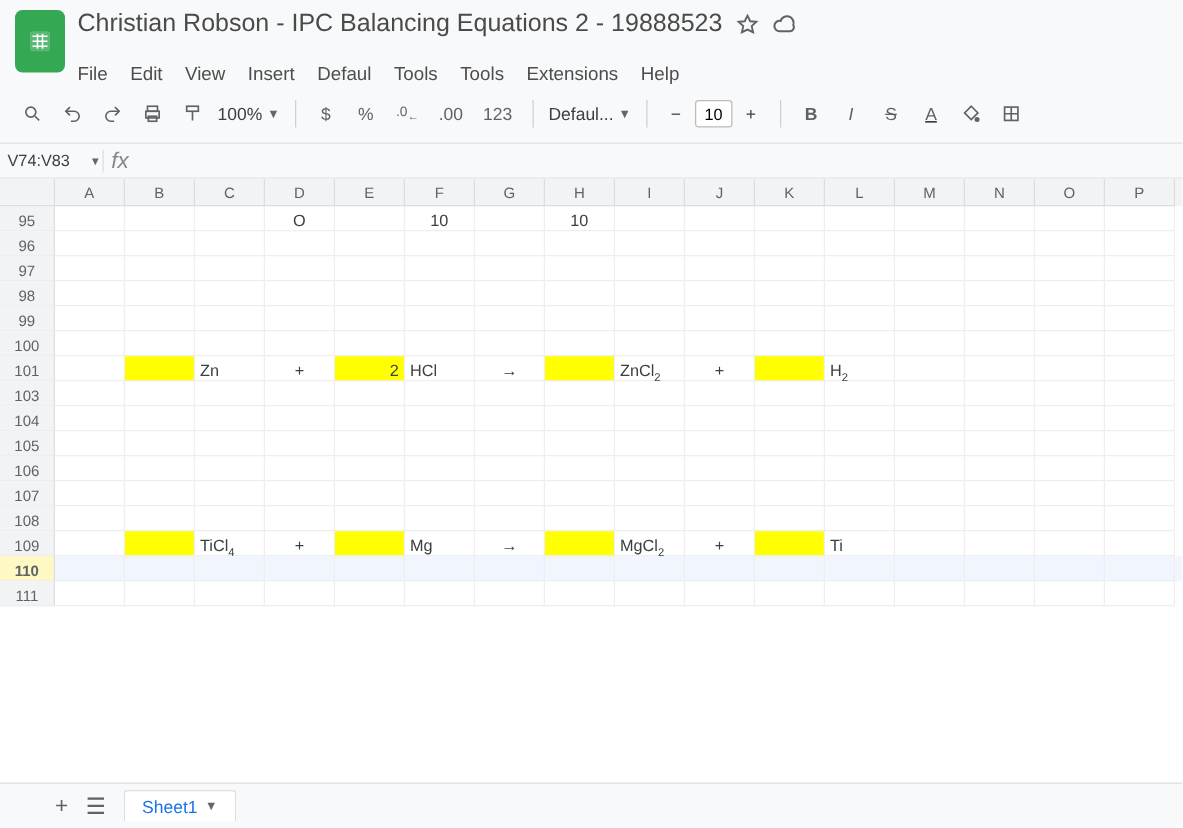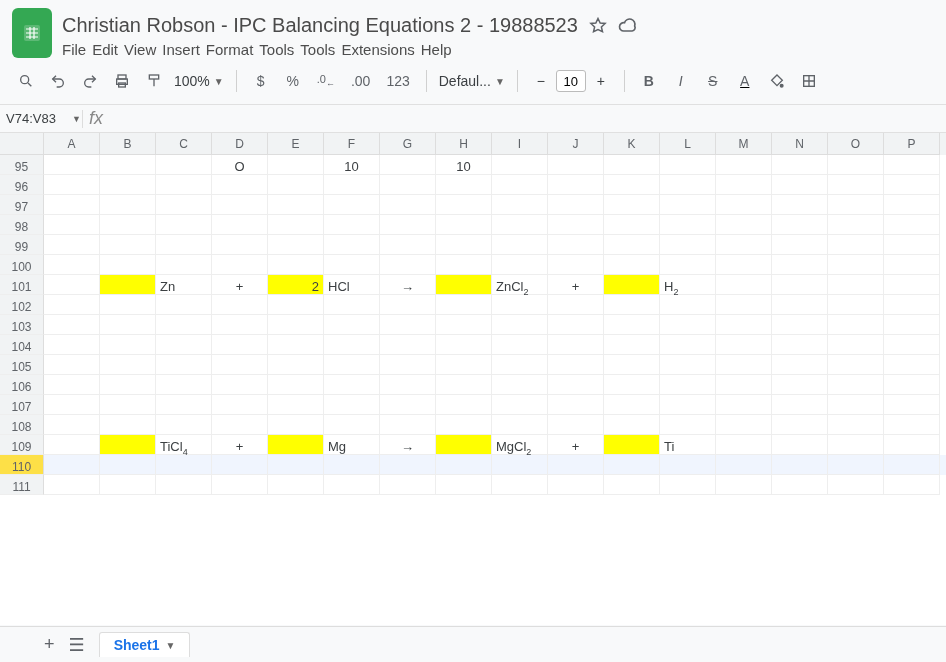--- a/index.html
+++ b/index.html
@@ -8,21 +8,21 @@
       background: #f8f9fa;
       color: #3c4043;
       width: 946px;
       height: 662px;
       overflow: hidden;
       position: relative;
     }
     
     .titlebar {
       display: flex;
-      align-items: flex-end;
+      align-items: flex-start;
       padding: 8px 12px 0 12px;
       gap: 10px;
     }
     .app-icon {
       width: 40px;
       height: 50px;
       background: #34a853;
       border-radius: 6px;
       position: relative;
       display: flex;
@@ -35,22 +35,22 @@
     .doc-title {
       font-size: 20px;
       color: #4a4a4a;
     }
     .star-icon, .cloud-icon {
       width: 20px; height: 20px; color: #5f6368;
       display: inline-flex; align-items: center; justify-content: center;
     }
     .menus {
       display: flex;
-      gap: 6px;
-      margin-top: 4px;
+      gap: 18px;
+      margin-top: 20px;
       font-size: 15px;
       color: #4d4d4d;
     }
     .menus span { cursor: pointer; }
     
     .toolbar {
       display: flex;
       align-items: center;
       gap: 8px;
       padding: 10px 14px;
@@ -147,21 +147,21 @@
       font-size: 13px;
       padding: 0 4px;
       line-height: 24px;
       text-align: left;
       white-space: nowrap;
     }
     .cell.center { text-align:center; }
     .cell.right { text-align:right; }
     .cell.hl { background: #ffff00; }
     .cell.selected-row .rh,
-    .row.sel .rh { background:#fde047; }
+    .row.sel .rh { background:#fef9c3;font-weight:bold; }
     .row.sel { background: rgba(66,133,244,0.08); }
     sub { font-size: 9px; vertical-align: sub; }
     
     .sheetbar {
       position:absolute;
       bottom:0; left:0; right:0;
       height: 36px;
       display:flex; align-items:center;
       gap: 14px;
       padding-left: 44px;
@@ -172,21 +172,21 @@
       color:#5f6368; font-size:18px; cursor:pointer;
     }
     .sheet-tab {
       padding: 4px 14px;
       background:#fff;
       border:1px solid #ddd;
       border-bottom:none;
       border-radius: 3px 3px 0 0;
       font-size: 14px;
       color:#1a73e8;
-      font-weight:700;
+      font-weight:400;
       display:flex; align-items:center; gap:6px;
     }
   </style>
 </head>
 <body>
 
 <div class="titlebar">
   <div class="app-icon">
     <svg viewBox="0 0 24 24" fill="#fff">
         <rect x="4" y="4" width="16" height="16" rx="2" fill="#fff" opacity=".2"></rect>
@@ -205,21 +205,21 @@
         <svg viewBox="0 0 24 24" width="20" height="20" fill="none" stroke="#5f6368" stroke-width="2">
             <path d="M7 18a5 5 0 1 1 .8-9.9A6 6 0 0 1 20 12a4 4 0 0 1-3 6H7z"></path>
           </svg>
       </span>
     </div>
     <div class="menus">
       <span>File</span>
       <span>Edit</span>
       <span>View</span>
       <span>Insert</span>
-      <span>Format</span>
+      <span>Defaul</span>
       <span>Tools</span>
       <span>Tools</span>
       <span>Extensions</span>
       <span>Help</span>
     </div>
   </div>
 </div>
 
 <div class="toolbar">
   <span class="tbtn">
@@ -457,39 +457,20 @@
       <div class="cell center">+</div>
       <div class="cell hl"></div>
       <div class="cell"><span>H</span><sub>2</sub></div>
       <div class="cell"></div>
         <div class="cell"></div>
         <div class="cell"></div>
         <div class="cell"></div>
     </div>
 
     <div class="row">
-        <div class="rh">102</div>
-        <div class="cell"></div>
-        <div class="cell"></div>
-        <div class="cell"></div>
-        <div class="cell"></div>
-        <div class="cell"></div>
-        <div class="cell"></div>
-        <div class="cell"></div>
-        <div class="cell"></div>
-        <div class="cell"></div>
-        <div class="cell"></div>
-        <div class="cell"></div>
-        <div class="cell"></div>
-        <div class="cell"></div>
-        <div class="cell"></div>
-        <div class="cell"></div>
-        <div class="cell"></div>
-      </div>
-    <div class="row">
         <div class="rh">103</div>
         <div class="cell"></div>
         <div class="cell"></div>
         <div class="cell"></div>
         <div class="cell"></div>
         <div class="cell"></div>
         <div class="cell"></div>
         <div class="cell"></div>
         <div class="cell"></div>
         <div class="cell"></div>

